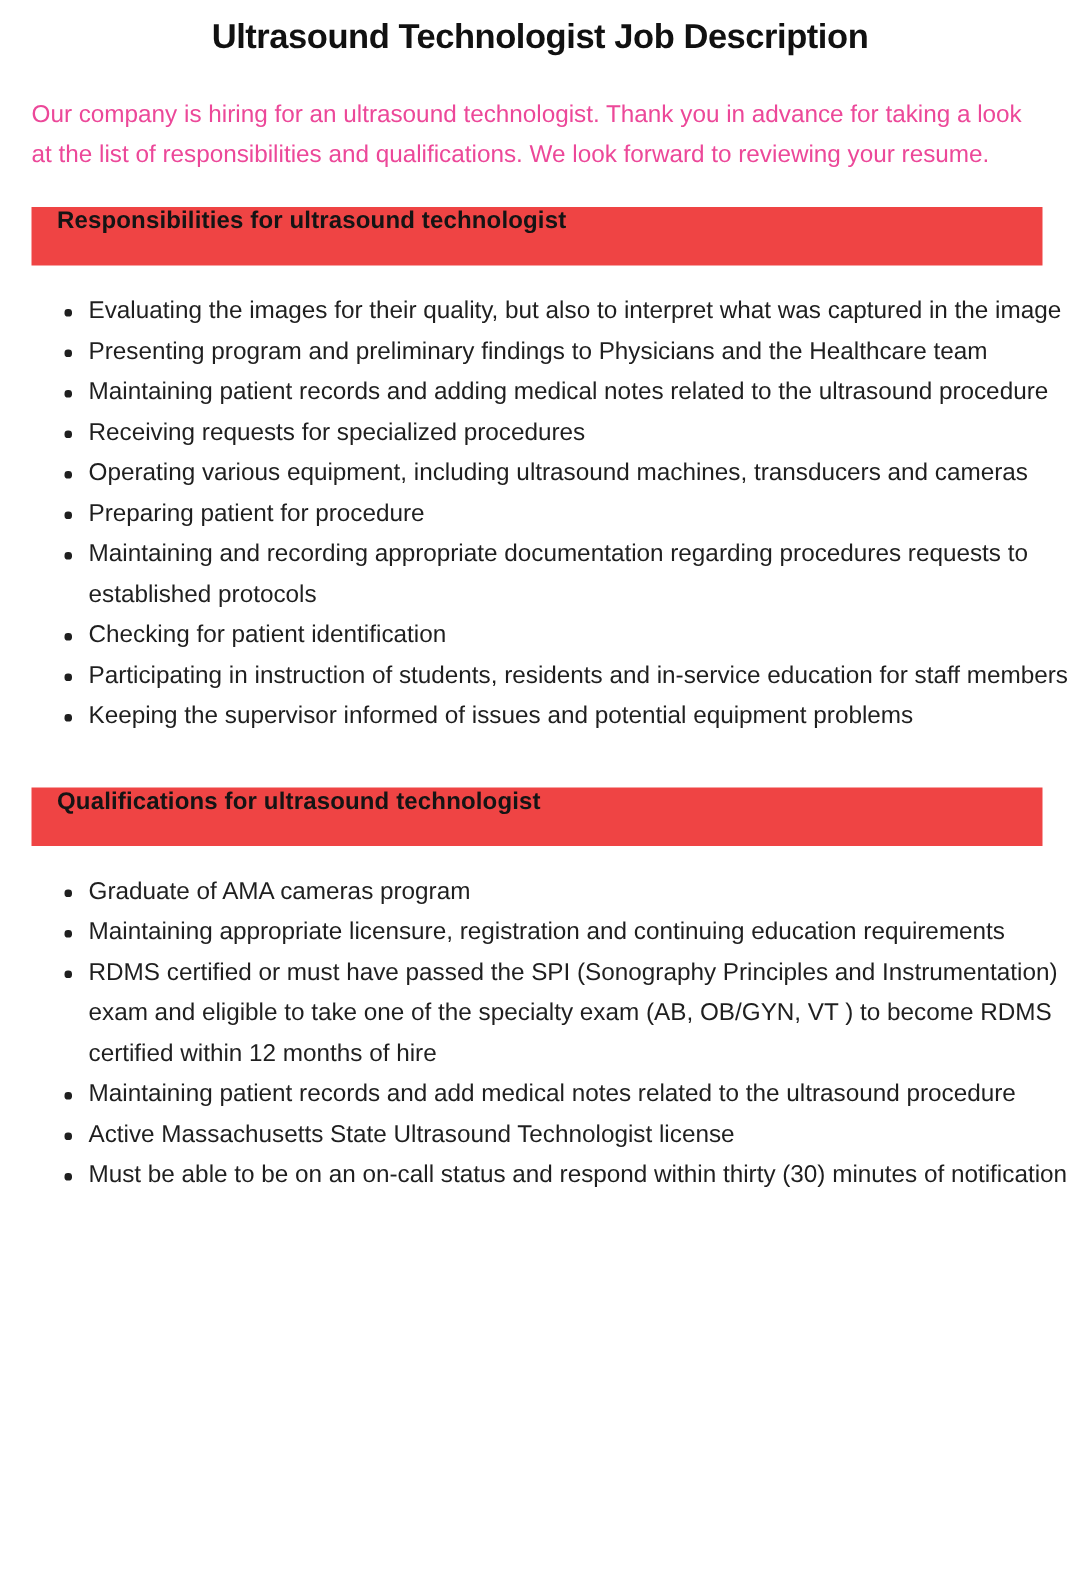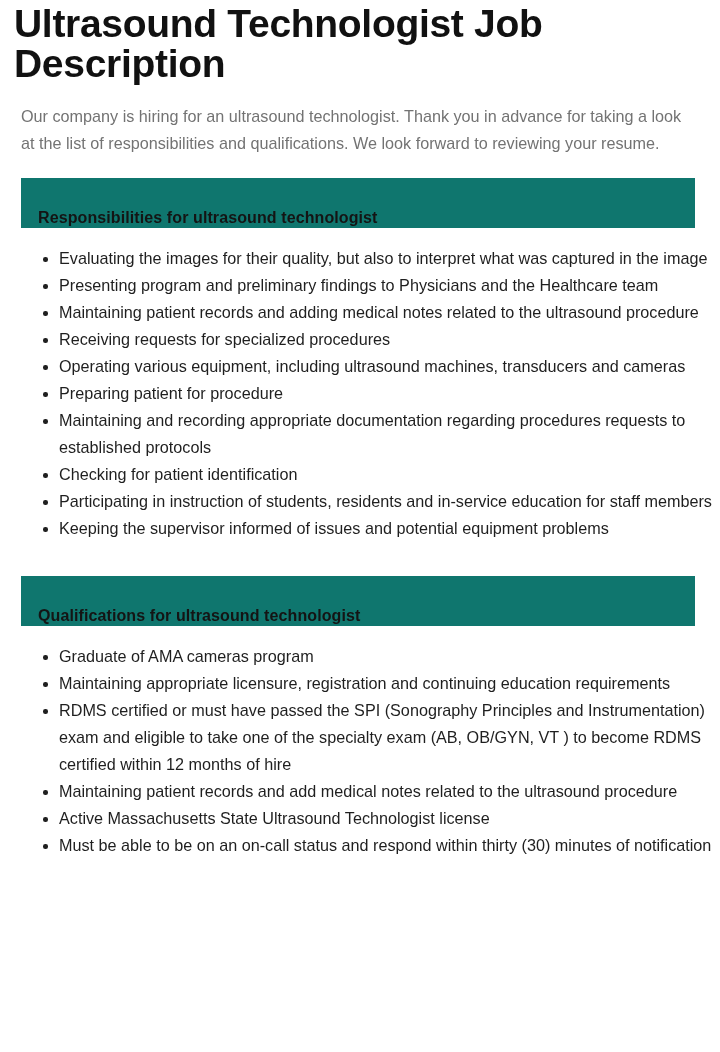--- a/index.html
+++ b/index.html
@@ -14,44 +14,45 @@
     color: #1a1a1a;
     -webkit-font-smoothing: antialiased;
     overflow: hidden;
   }
   .page {
     width: 720px;
     box-sizing: border-box;
     padding: 0;
   }
   .doc-title {
-    font-size: 39px;
+    font-size: 23px;
     font-weight: 700;
     line-height: 40px;
+    text-align: center;
     letter-spacing: -0.3px;
     margin: 4px 0 0 0;
     padding: 0 14px;
     color: #111111;
   }
   .intro {
     font-size: 16.2px;
     line-height: 27px;
     margin: 19px 0 0 0;
     padding: 0 24px 0 21px;
-    color: #737373;
+    color: #ec4899;
   }
   .section {
     margin-top: 21px;
   }
   .section-header {
     margin: 0 25px 0 21px;
-    background: #0f766e;
-    height: 50px;
+    background: #ef4444;
+    height: 39px;
     display: flex;
-    align-items: flex-end;
+    align-items: flex-start;
     padding-left: 17px;
     box-sizing: border-box;
   }
   .section-header-text {
     font-size: 16px;
     font-weight: 700;
     line-height: 20px;
     color: #141414;
     letter-spacing: 0.1px;
   }

